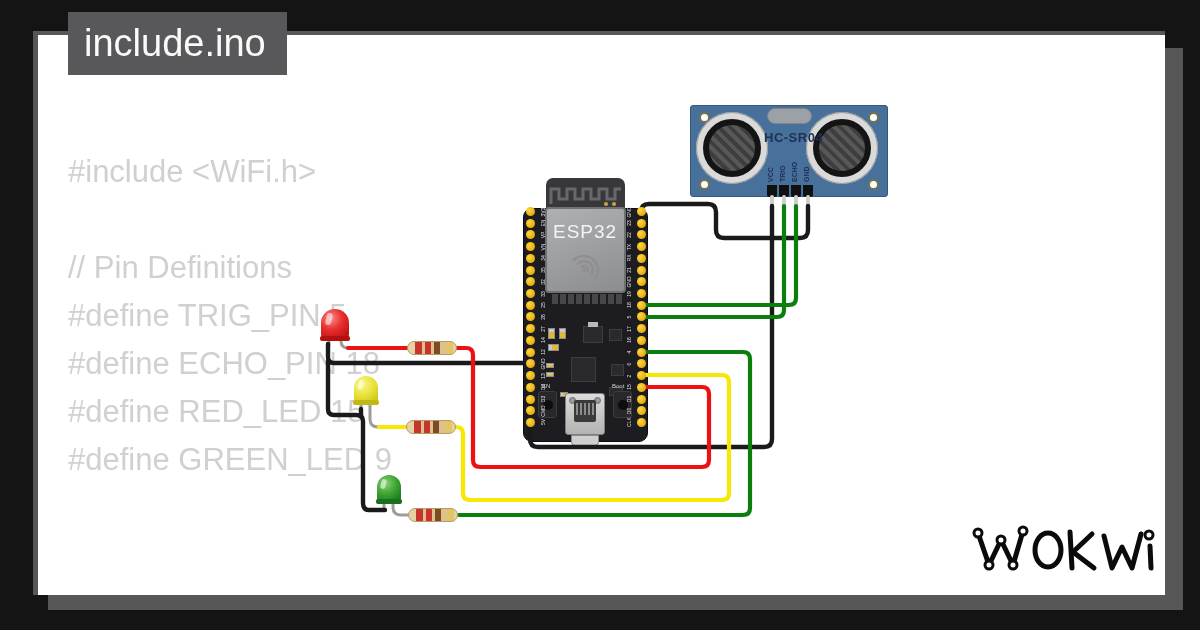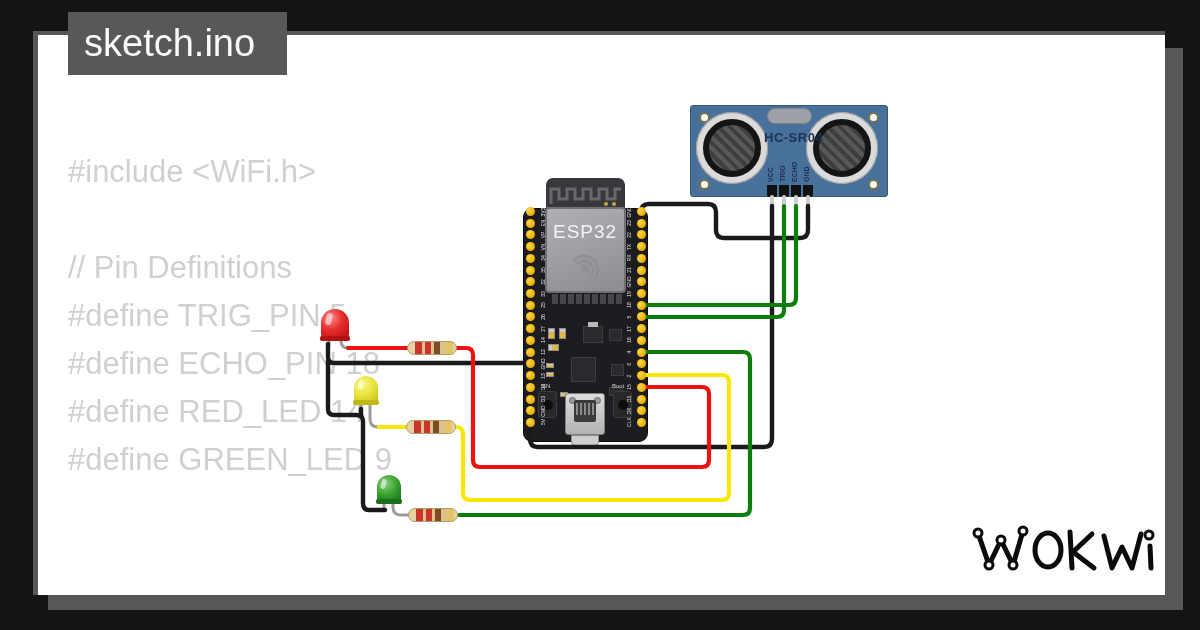--- a/index.html
+++ b/index.html
@@ -94,30 +94,30 @@
   .wokwi-logo { left:970px; top:520px; z-index:2; }
   .visually-hidden { position:absolute; width:1px; height:1px; overflow:hidden; clip:rect(0 0 0 0); }
 </style>
 </head>
 <body>
 
 <div class="stage">
 
   <div class="abs card-shadow"></div>
   <div class="abs card"></div>
-  <div class="abs file-tab">sketch.ino</div>
+  <div class="abs file-tab">include.ino</div>
 
   <div class="abs code-block">
 
   <div class="code-line">#include &lt;WiFi.h&gt;</div>
       <div class="code-line"></div>
       <div class="code-line">// Pin Definitions</div>
       <div class="code-line">#define TRIG_PIN 5</div>
       <div class="code-line">#define ECHO_PIN 18</div>
-      <div class="code-line">#define RED_LED 14</div>
+      <div class="code-line">#define RED_LED 15</div>
       <div class="code-line">#define GREEN_LED 9</div>
     </div>
 
   <div class="abs esp-pcb"></div>
   <div class="abs esp-antenna"></div>
   <svg class="abs" style="left:548px;top:183px;z-index:2" width="76" height="24">
     <path d="M 3,21 L 3,6 L 11,6 L 11,16 L 19,16 L 19,6 L 27,6 L 27,16 L 35,16 L 35,6 L 43,6 L 43,16 L 51,16 L 51,6 L 59,6 L 59,16 L 67,16 L 67,6 L 73,6" fill="none" stroke="#67676c" stroke-width="3"></path>
     <circle cx="58" cy="21" r="2" fill="#caa53d"></circle>
       <circle cx="66" cy="21" r="2" fill="#caa53d"></circle>
   </svg>

